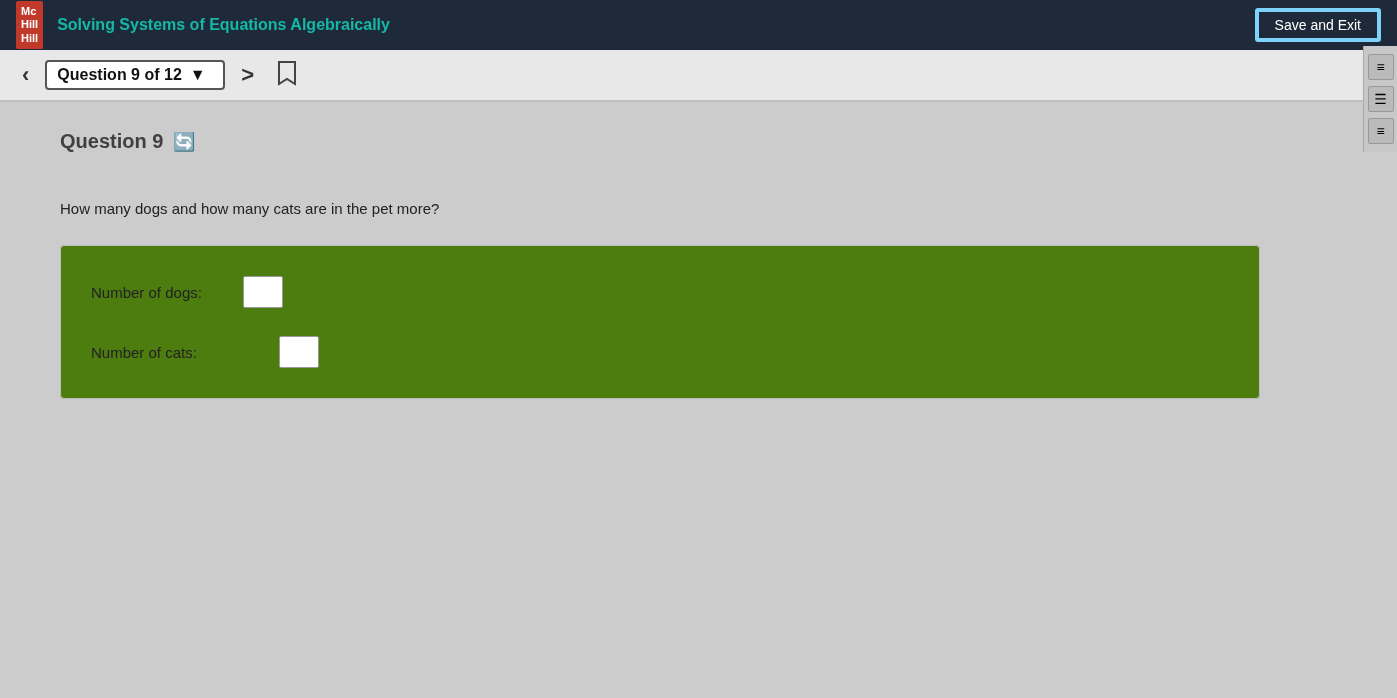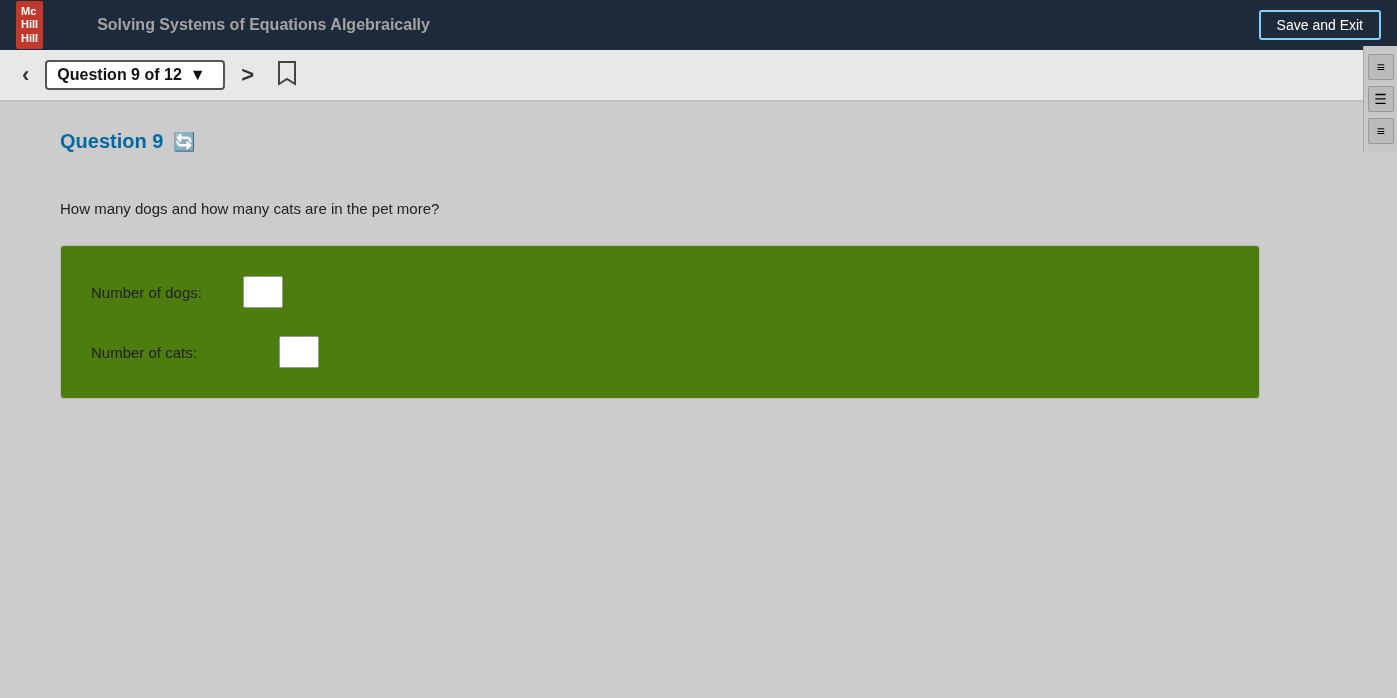--- a/index.html
+++ b/index.html
@@ -28,28 +28,27 @@
     .logo {
       background: #c0392b;
       color: white;
       font-size: 11px;
       font-weight: bold;
       padding: 4px 5px;
       line-height: 1.2;
       border-radius: 2px;
     }
     .top-bar-title {
-      color: #a3a3a3;
+      color: #14b8a6;
       font-size: 16px;
       font-weight: bold;
-      margin-left: 40px;
     }
     .save-exit-btn {
       background: transparent;
-      border: 2px solid #7dd3fc;
+      border: 4px solid #7dd3fc;
       color: white;
       font-size: 14px;
       padding: 5px 16px;
       cursor: pointer;
       border-radius: 3px;
     }
 
     
     .question-nav {
       background: #e8e8e8;
@@ -144,21 +143,21 @@
 
     .question-header {
       display: flex;
       align-items: center;
       gap: 10px;
       margin-bottom: 20px;
     }
     .question-label {
       font-size: 20px;
       font-weight: bold;
-      color: #0369a1;
+      color: #404040;
     }
     .help-icon {
       font-size: 18px;
       cursor: pointer;
       color: #555;
     }
 
     .question-text {
       font-size: 15px;
       color: #222;

